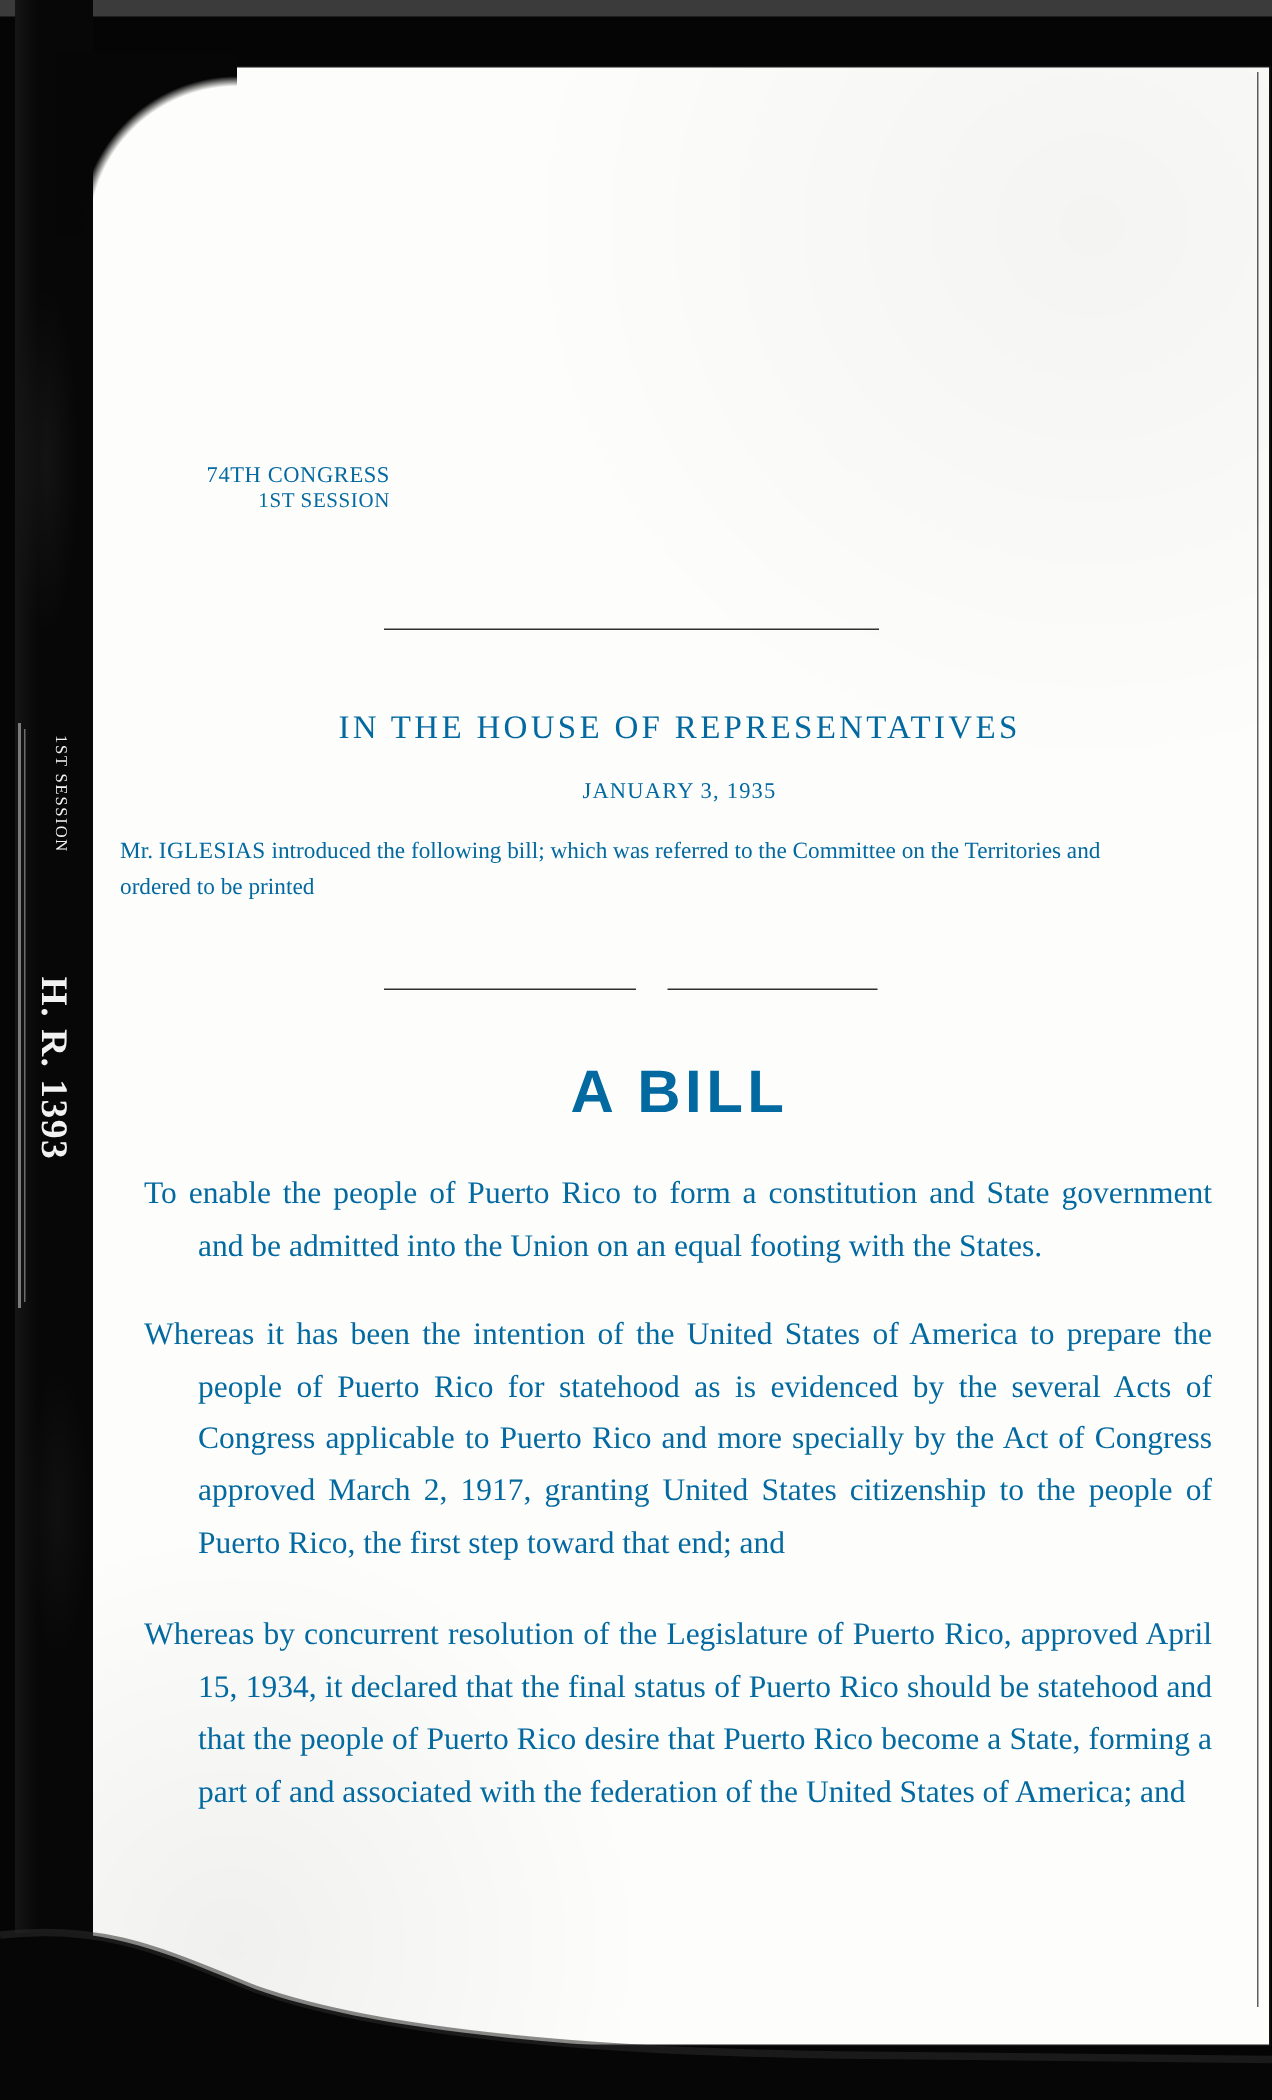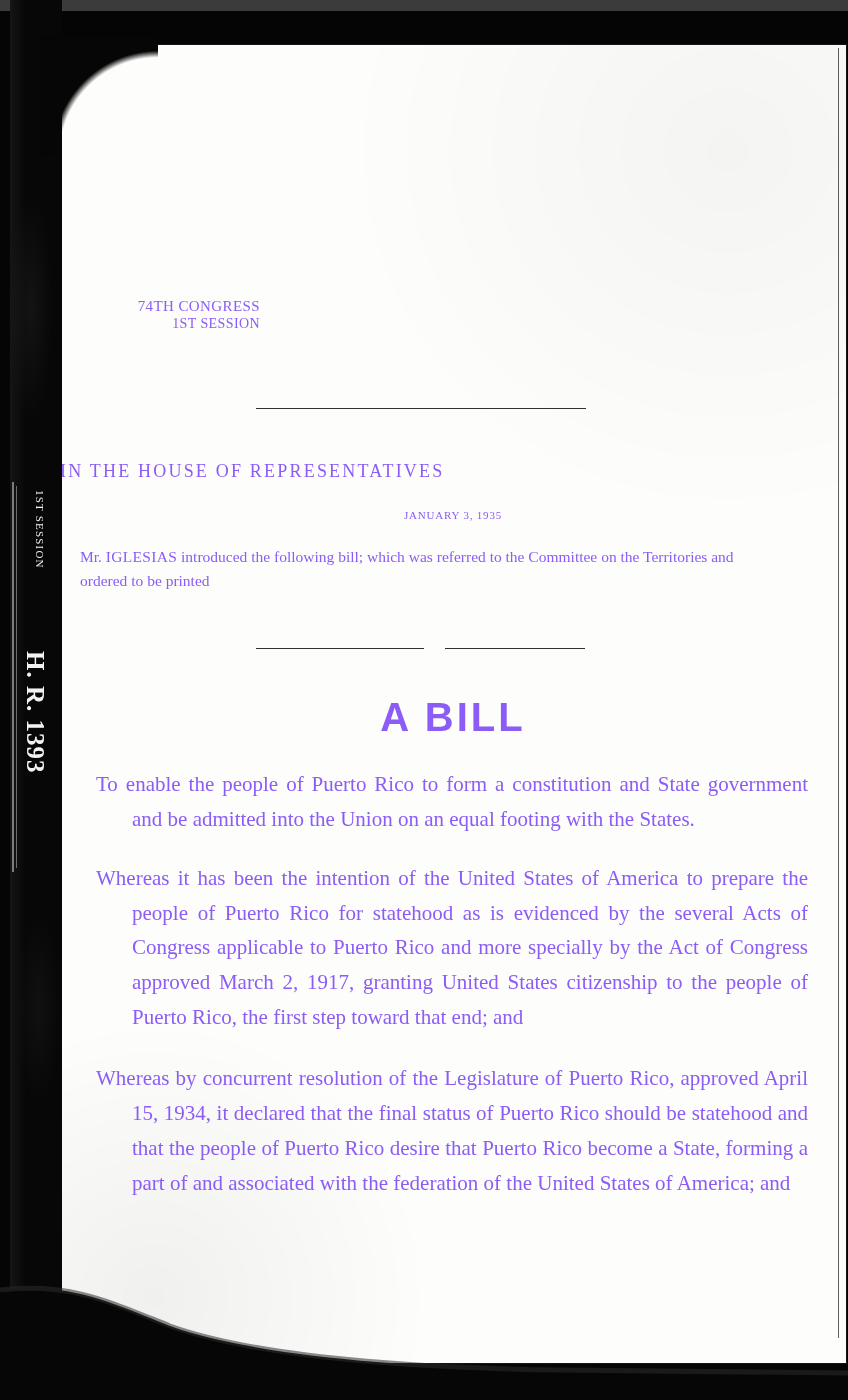--- a/index.html
+++ b/index.html
@@ -163,24 +163,24 @@
     width: 848px;
     height: 170px;
     pointer-events: none;
     overflow: hidden;
   }
 
   
   .content {
     position: absolute;
     left: 0;
-    top: 0;
+    top: 11px;
     width: 786px;
     height: 1318px;
-    color: #8b5cf6;
+    color: #0369a1;
   }
 
   
   .masthead {
     position: absolute;
     left: 40px;
     top: 245px;
     width: 530px;
     display: flex;
     align-items: flex-start;
@@ -221,30 +221,31 @@
   }
   .rule-1 { left: 196px; top: 363px; width: 330px; }
   .rule-2a { left: 196px; top: 603px; width: 168px; }
   .rule-2b { left: 385px; top: 603px; width: 140px; }
 
   
   .house-line {
     position: absolute;
     left: 0; top: 416px;
     width: 786px;
-    font-size: 18px;
+    text-align: center;
+    font-size: 22px;
     letter-spacing: 2.2px;
     white-space: nowrap;
   }
   .date-line {
     position: absolute;
     left: 0; top: 464px;
     width: 786px;
     text-align: center;
-    font-size: 11px;
+    font-size: 15px;
     font-variant: small-caps;
     letter-spacing: .8px;
   }
   .intro-block {
     position: absolute;
     left: 20px; top: 500px;
     width: 700px;
     text-align: left;
     font-size: 15.5px;
     line-height: 1.55;

